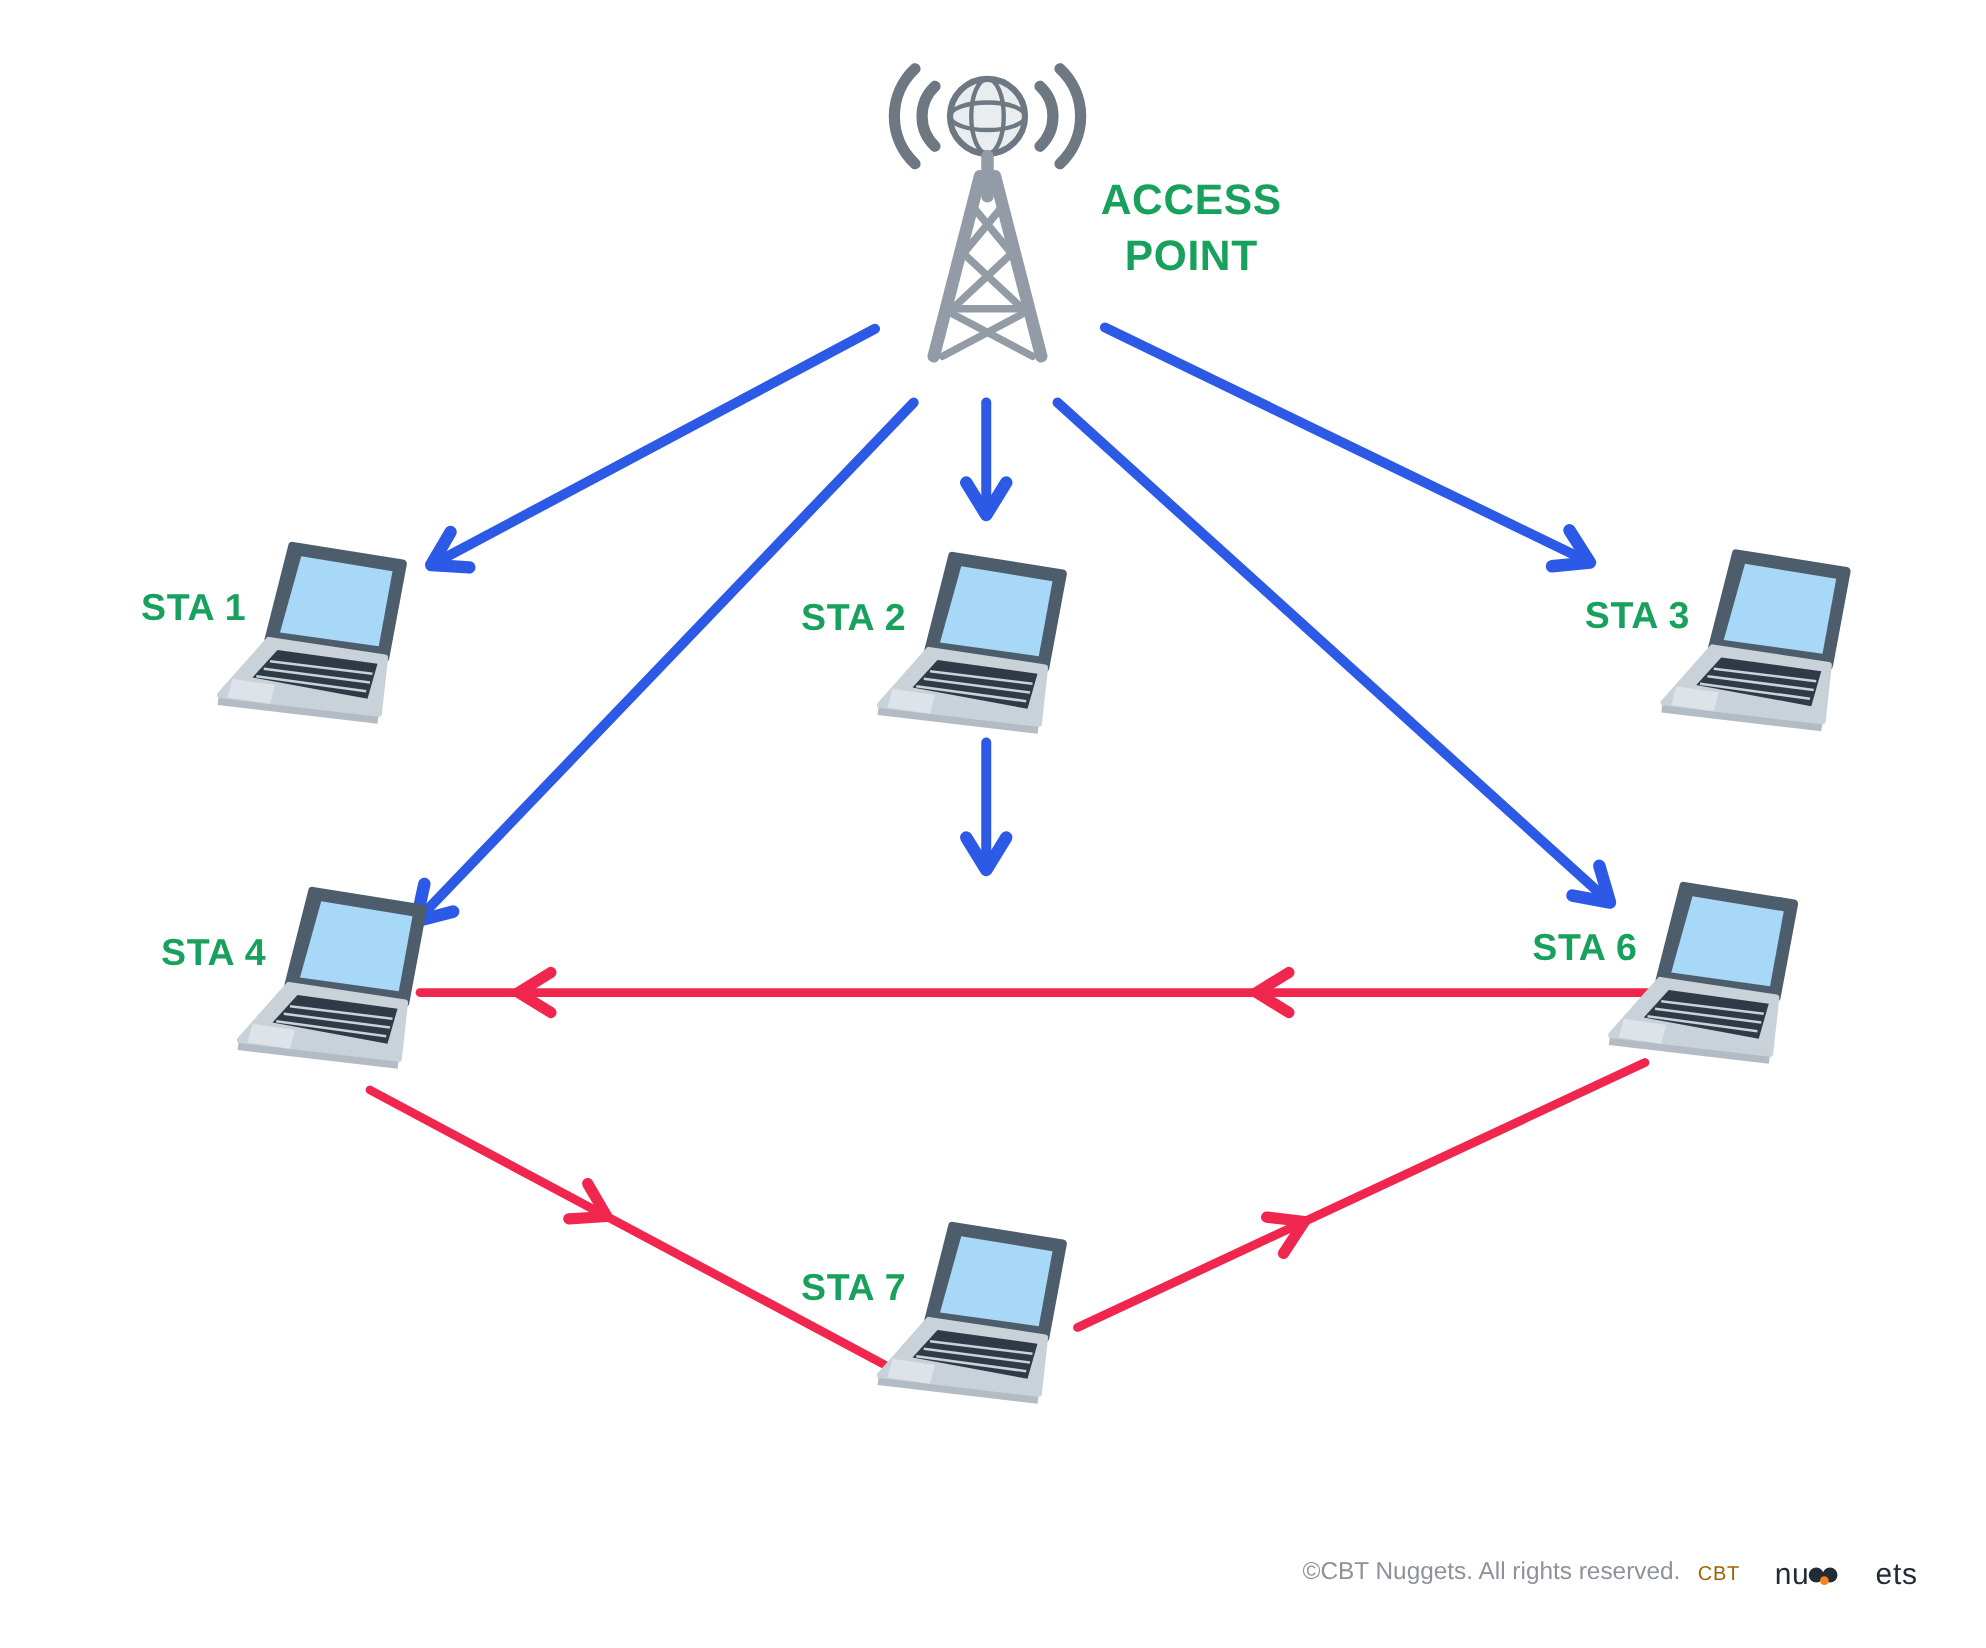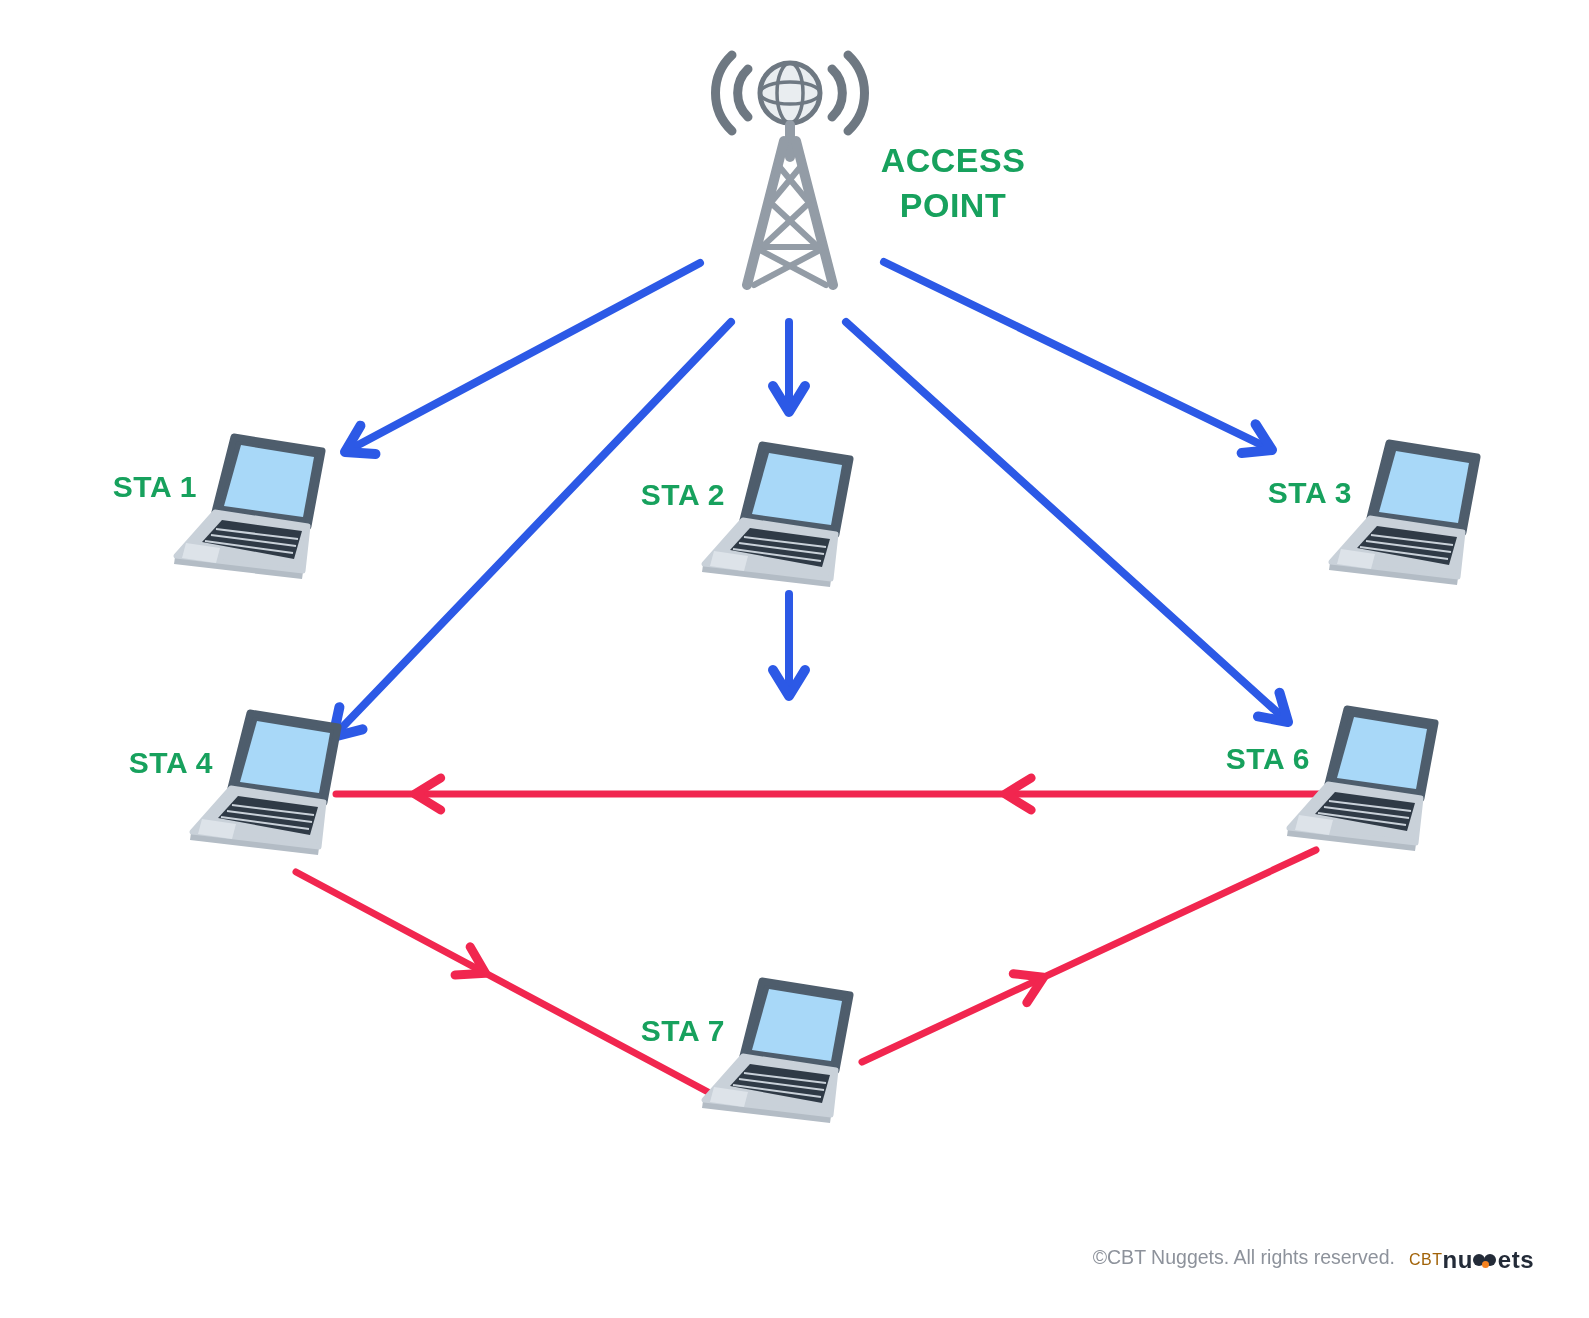--- a/index.html
+++ b/index.html
@@ -26,21 +26,21 @@
   .sta-label{
     position:absolute;left:0;top:40px;width:140px;text-align:right;
     font-size:30px;font-weight:bold;letter-spacing:.5px;color:var(--green);
   }
   .laptop{position:absolute;left:115px;top:0;width:165px;height:152px;}
   
   .footer{position:absolute;right:55px;top:1246px;z-index:2;display:flex;gap:14px;}
   .copyright{font-size:19.5px;color:var(--footer-text);}
   .logo{display:inline-flex;align-items:center;}
   .logo-cbt{font-size:16px;color:#a16207;letter-spacing:.5px;}
-  .logo-bold{font-size:24px;font-weight:bold;color:var(--logo-dark);letter-spacing:.5px;}
+  .logo-bold{font-size:24px;font-weight:normal;color:var(--logo-dark);letter-spacing:.5px;margin-left:28px;}
   .logo-gg{display:inline-block;position:relative;width:25px;height:20px;}
   .gdot{position:absolute;width:12px;height:12px;border-radius:50%;background:var(--logo-dark);top:4px;left:0;}
   .gdot.g2{left:11px;}
   .gdot.orange{width:7px;height:7px;background:var(--logo-orange);top:11px;left:9px;}
 </style>
 </head>
 <body>
 
 <svg width="0" height="0" style="position:absolute" aria-hidden="true">
   <defs>

